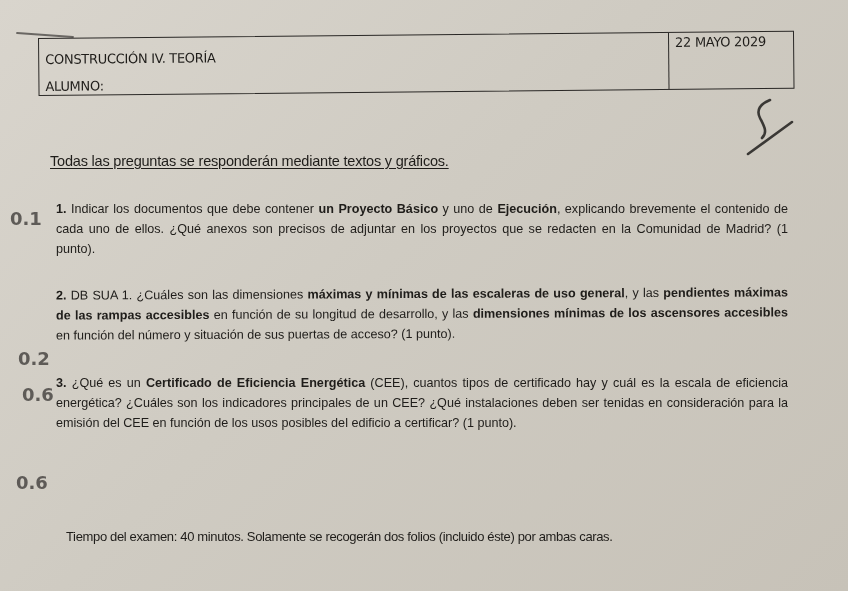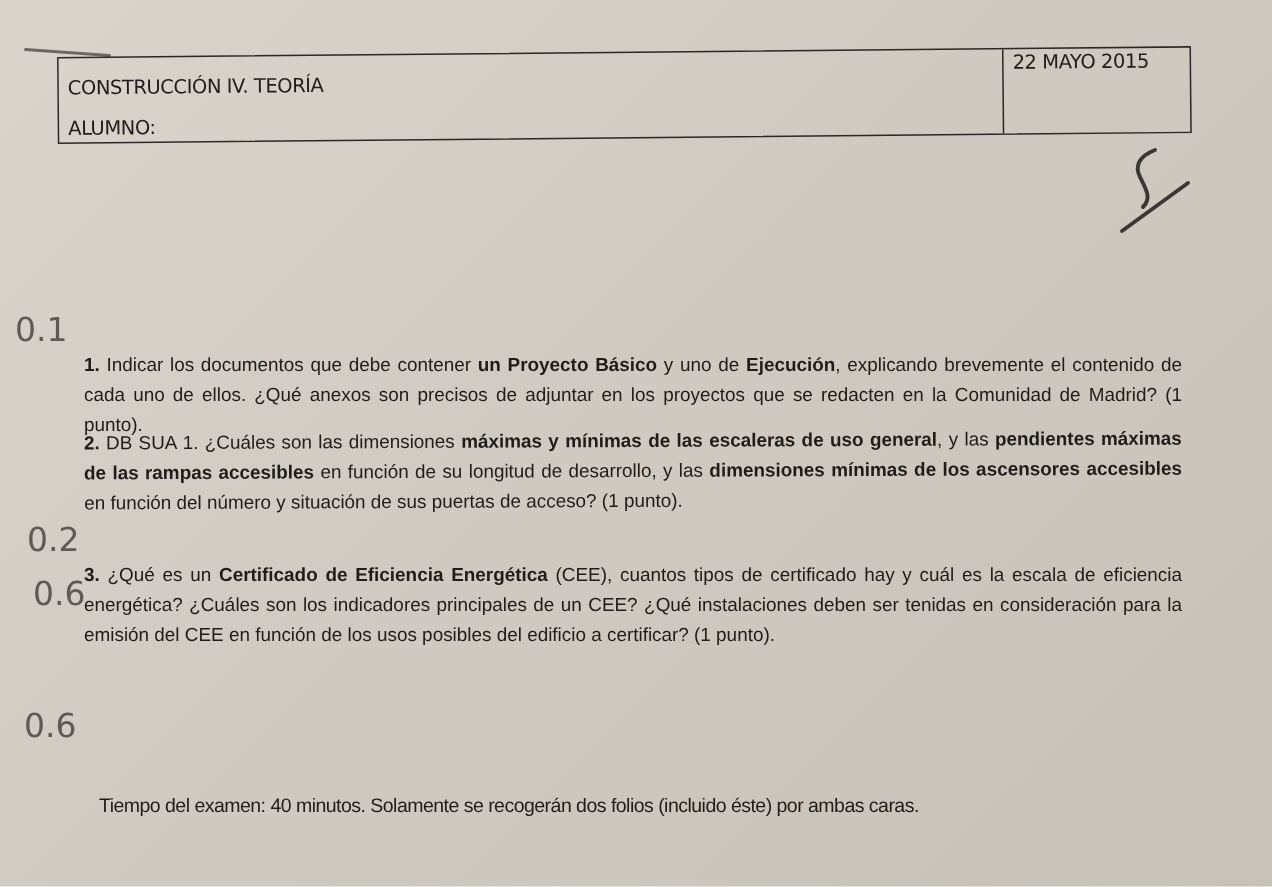--- a/index.html
+++ b/index.html
@@ -38,53 +38,54 @@
     .instruction {
       position: absolute; left: 50px; top: 153px; font-size: 14.5px;
       text-decoration: underline; text-underline-offset: 2px;
       font-family: "Liberation Sans", sans-serif; letter-spacing: -0.2px;
     }
     .question {
       position: absolute; left: 56px; width: 732px; font-size: 12.6px; line-height: 20px;
       text-align: justify; font-family: "Liberation Sans", sans-serif;
     }
     .question b { font-weight: bold; }
-    .q1 { top: 199px; margin-top: 34px; }
+    .q1 { top: 199px; }
     .q2 { top: 284px; transform: rotate(-0.25deg); }
     .q3 { top: 373px; }
     .q4 { top: 459px; }
     .mark {
       position: absolute; font-family: "DejaVu Sans", sans-serif; color: #4a4744;
-      font-size: 22px; font-weight: normal; opacity: 0.85;
+      font-size: 18px; font-weight: bold; opacity: 0.85;
     }
     .footer {
       position: absolute; left: 66px; top: 529px; font-size: 13px; letter-spacing: -0.35px;
       font-family: "Liberation Sans", sans-serif;
     }
   </style>
 </head>
 <body>
 
 <div class="page">
 
   <div class="stroke-top"></div>
 
   <div class="header-box">
     <div class="header-left">
       <div class="course">CONSTRUCCIÓN IV. TEORÍA</div>
       <div class="student">ALUMNO:</div>
     </div>
-    <div class="date">22 MAYO 2015</div>
+    <div class="date">22 MAYO 2029</div>
   </div>
 
   <svg class="grade-total" viewBox="0 0 60 62">
     <path d="M30 4 C20 8, 16 14, 20 22 C24 30, 28 36, 22 42" stroke="#3a3835" stroke-width="2.6" fill="none" stroke-linecap="round"></path>
     <path d="M8 58 L52 26" stroke="#3a3835" stroke-width="2.6" fill="none" stroke-linecap="round"></path>
   </svg>
 
+  <div class="instruction">Todas las preguntas se responderán mediante textos y gráficos.</div>
 
   <div class="mark" style="left:10px; top:208px;">
     <span>0.1</span>
   </div>
   <div class="question q1">
     <b>1.</b><span> Indicar los documentos que debe contener </span><b>un Proyecto Básico</b><span> y uno de </span><b>Ejecución</b><span>, explicando brevemente el contenido de cada uno de ellos. ¿Qué anexos son precisos de adjuntar en los proyectos que se redacten en la Comunidad de Madrid? (1 punto).</span>
   </div>
 
   <div class="mark" style="left:18px; top:300px;margin-top:48px;">
     <span>0.2</span>

